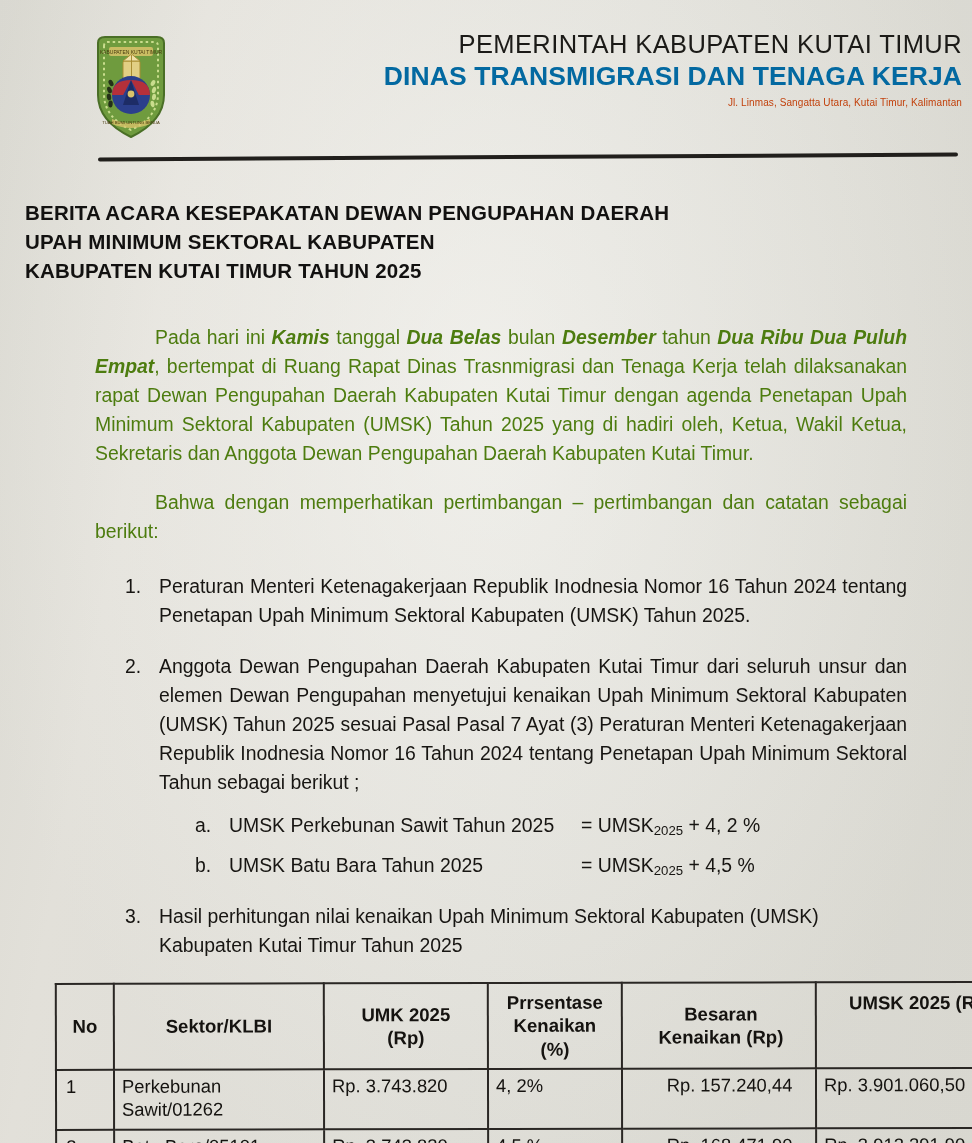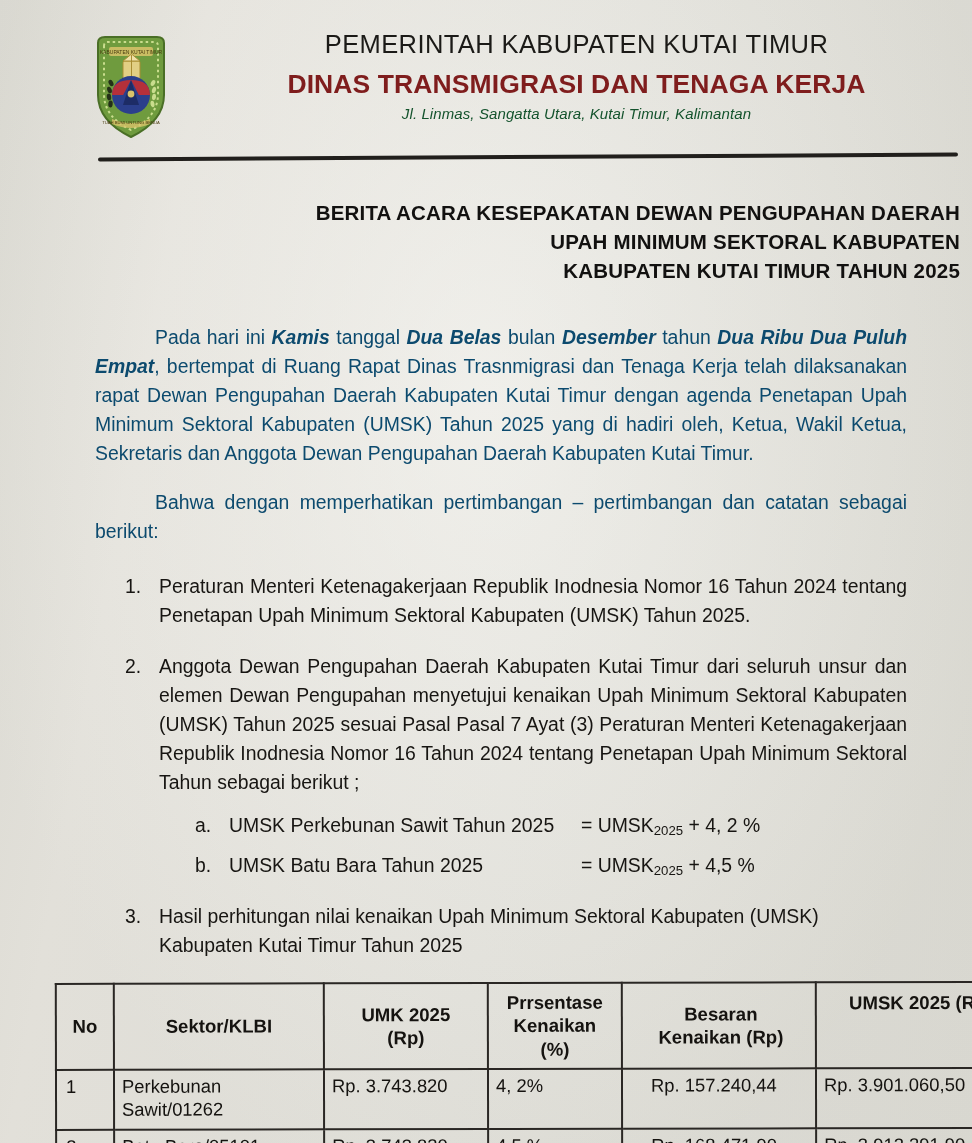--- a/index.html
+++ b/index.html
@@ -50,77 +50,76 @@
     width: 78px;
     height: 108px;
   }
   .crest svg { display:block; width:100%; height:100%; }
 
   .letterhead-text {
     position: absolute;
     left: 191px;
     right: 10px;
     top: 30px;
-    text-align: center;
+    text-align: right;
   }
   .lh-line1 {
     font-size: 25.5px;
     letter-spacing: 0.4px;
     color: #1b1a17;
     line-height: 1.12;
     font-weight: 400;
     white-space: nowrap;
   }
   .lh-line2 {
     font-size: 26.5px;
     font-weight: bold;
     letter-spacing: 0.1px;
-    color: #7f1d1d;
+    color: #0369a1;
     line-height: 1.18;
-    margin-top: 10px;
+    margin-top: 2px;
     white-space: nowrap;
   }
   .lh-line3 {
-    font-size: 15px;
-    color: #14532d;
+    font-size: 10px;
+    color: #c2410c;
     margin-top: 5px;
     letter-spacing: 0.1px;
-    font-style: italic;
   }
 
   .rule {
     position: absolute;
     left: 98px;
     top: 155px;
     width: 860px;
     height: 4px;
     background: #211f1c;
     transform: rotate(-0.32deg);
     border-radius: 2px;
   }
 
   
   .doc-title {
     margin-top: 48px;
-    text-align: right;
+    text-align: left;
     font-weight: bold;
     font-size: 20.5px;
     line-height: 1.42;
     letter-spacing: 0.2px;
     color: #121110;
-    padding-left: 8px;
+    padding-left: 25px;
     padding-right: 12px;
   }
   .doc-title div { white-space: nowrap; }
   .para {
     font-size: 19.4px;
     line-height: 1.495;
     text-align: justify;
     text-justify: inter-word;
-    color: #0c4a6e;
+    color: #4d7c0f;
     width: 812px;
     margin-left: 95px;
   }
   .para.first { margin-top: 38px; }
   .para.second { }
   .indent { display: inline-block; width: 60px; }
   .para b { font-weight: bold; font-style: italic; }
 
   
   .num-list {
@@ -215,21 +214,21 @@
   table.umsk th.th-sector { width: 200px; }
   table.umsk th.th-umk { width: 154px; }
   table.umsk th.th-pct { width: 124px; }
   table.umsk th.th-amount { width: 180px; padding-left: 8px; }
   table.umsk th.th-umsk { width: 200px; }
 
   table.umsk td.c-no { text-align: left; padding-left: 9px; }
   table.umsk td.c-sector { text-align: left; }
   table.umsk td.c-umk { text-align: left; }
   table.umsk td.c-pct { text-align: left; }
-  table.umsk td.c-amount { text-align: left; padding-left: 28px; }
+  table.umsk td.c-amount { text-align: center; padding-left: 28px; }
   table.umsk td.c-umsk { text-align: left; }
 
   tr.row-1 td { height: 50px; }
   tr.row-2 td { height: 46px; }
 
   .nowrap { white-space: nowrap; }
 </style>
 </head>
 <body>
 

